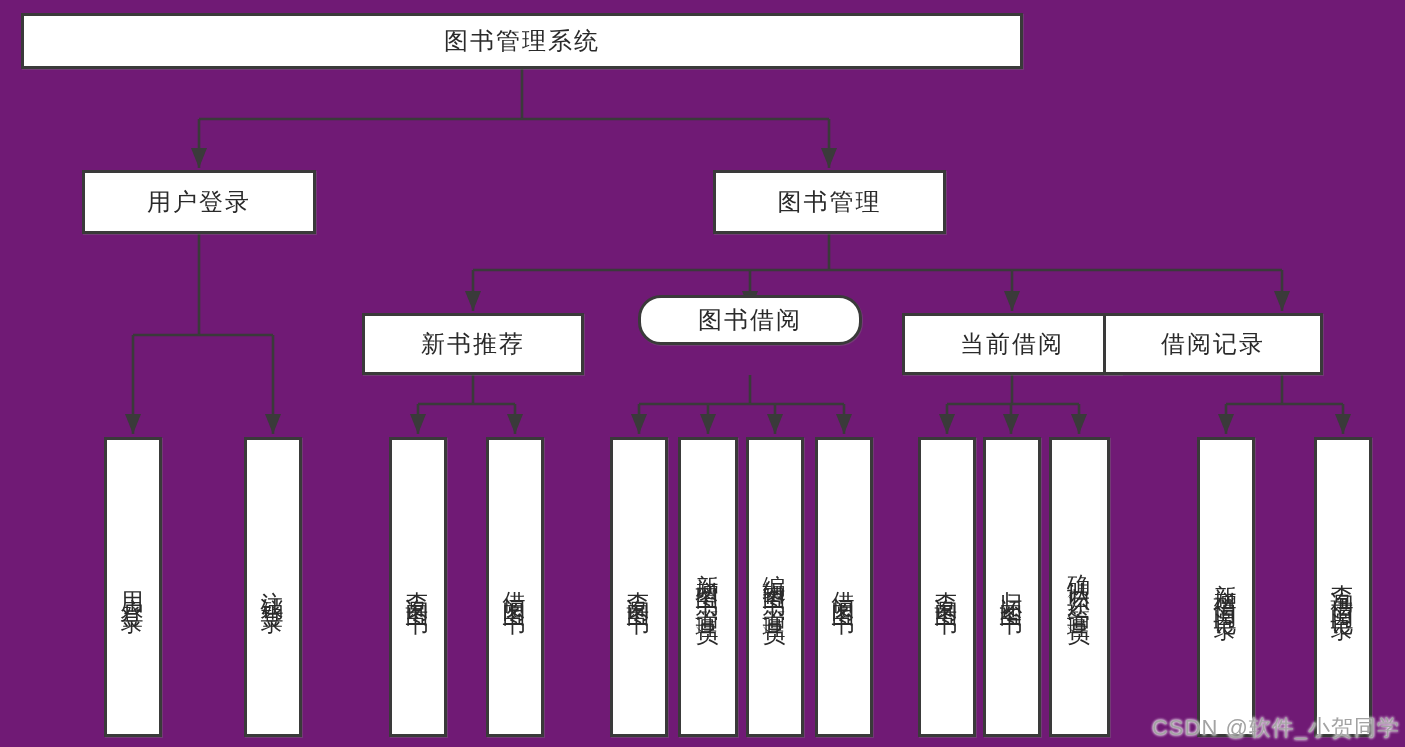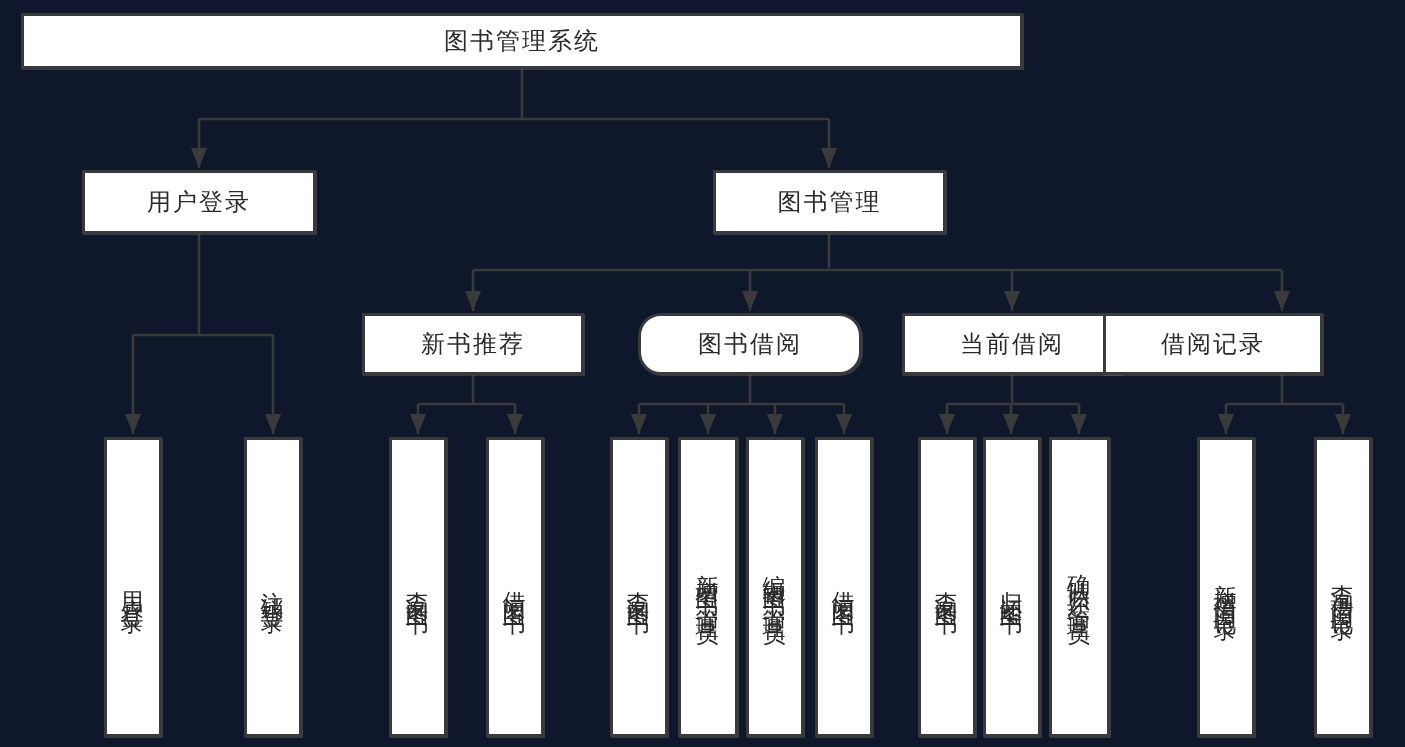--- a/index.html
+++ b/index.html
@@ -1,19 +1,19 @@
 <!DOCTYPE html>
 <html><head>
 <meta charset="utf-8">
 <style>
   html,body{margin:0;padding:0;background:#ffffff;}
   .canvas{
     position:relative;
     width:1405px;height:747px;
-    background:#0f172a;
+    background:#701a75;
     font-family:"Liberation Sans", sans-serif;
     overflow:hidden;
   }
   svg.connectors{position:absolute;left:0;top:0;z-index:1;}
   .hnode{
     position:absolute;z-index:2;
     background:#ffffff;
     border:3px solid #3a3a3a;
     box-sizing:border-box;
     display:flex;align-items:center;justify-content:center;
@@ -37,21 +37,21 @@
     font-size:22px;letter-spacing:1px;
     color:#a3a3a3;
     text-shadow:0 0 3px #ffffff,0 0 3px #ffffff;
     white-space:nowrap;
   }
   
   .n-root{left:21px;top:13px;width:1002px;height:56px;}
   .n-user-login{left:82px;top:170px;width:234px;height:64px;}
   .n-book-mgmt{left:713px;top:170px;width:233px;height:64px;}
   .n-new-rec{left:362px;top:313px;width:222px;height:62px;}
-  .n-borrow{left:638px;top:313px;width:224px;height:62px;border-radius:23px;}
+  .n-borrow{left:638px;top:295px;width:224px;height:50px;border-radius:23px;}
   .n-current{left:902px;top:313px;width:220px;height:62px;}
   .n-records{left:1103px;top:313px;width:220px;height:62px;}
   .l-1{left:104px;} .l-2{left:244px;}
   .l-3{left:389px;} .l-4{left:486px;}
   .l-5{left:610px;} .l-6{left:678px;width:60px;} .l-7{left:746px;} .l-8{left:815px;}
   .l-9{left:918px;} .l-10{left:983px;} .l-11{left:1049px;width:61px;}
   .l-12{left:1197px;} .l-13{left:1314px;}
 </style>
 </head>
 <body>
@@ -129,14 +129,15 @@
   <div class="vnode l-7">编辑图书（管理员）</div>
   <div class="vnode l-8">借阅图书</div>
 
   <div class="vnode l-9">查询图书</div>
   <div class="vnode l-10">归还图书</div>
   <div class="vnode l-11">确认归还（管理员）</div>
 
   <div class="vnode l-12">新增借阅记录</div>
   <div class="vnode l-13">查询借阅记录</div>
 
+  <div class="watermark">CSDN @软件_小贺同学</div>
 
 </div>
 
 </body></html>

